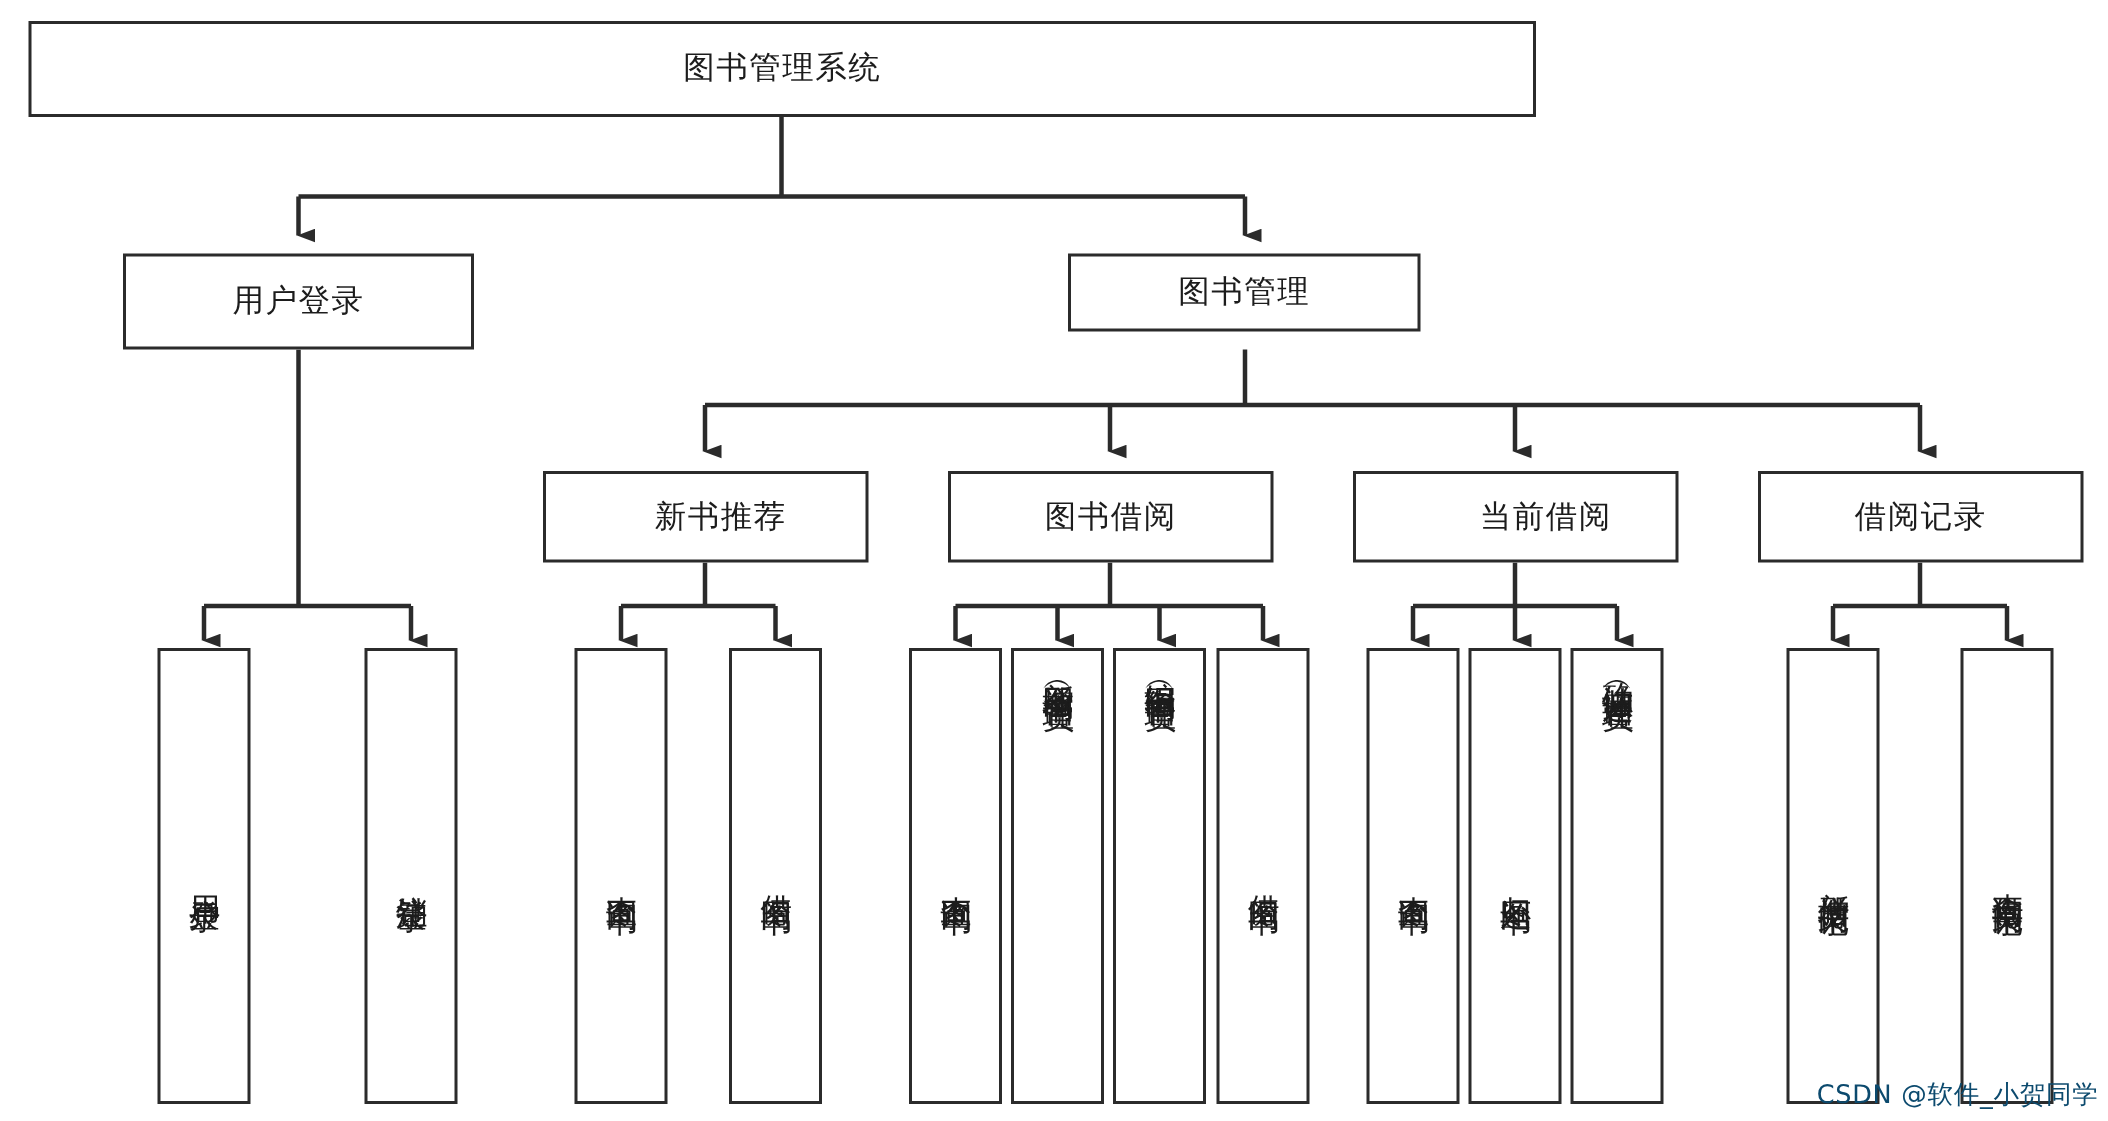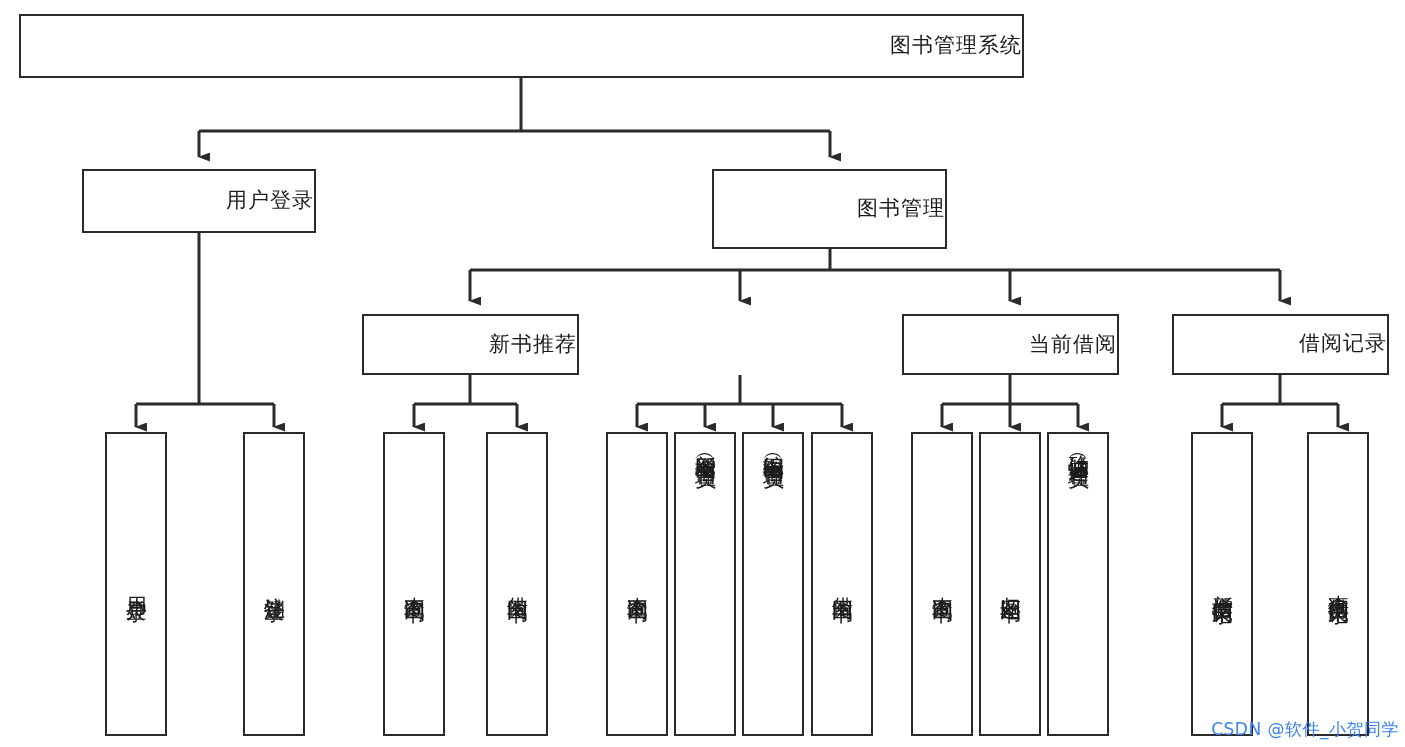--- a/index.html
+++ b/index.html
@@ -26,21 +26,21 @@
     height: 747px;
     pointer-events: none;
   }
   .node {
     position: absolute;
     box-sizing: border-box;
     background: #ffffff;
     border: 2px solid #2b2b2b;
     display: flex;
     align-items: center;
-    justify-content: flex-end;
+    justify-content: center;
     color: #1c1c1c;
   }
   .node.h .label {
     font-size: 21px;
     line-height: 1.2;
     letter-spacing: 1px;
     white-space: nowrap;
   }
   .node.v {
     align-items: flex-start;
@@ -57,21 +57,21 @@
   }
   .node.v.mid {
     align-items: center;
     padding-top: 0;
   }
   .watermark {
     position: absolute;
     right: 6px;
     bottom: 6px;
     font-size: 17px;
-    color: #3b82f6;
+    color: #0c4a6e;
     letter-spacing: 0.5px;
     white-space: nowrap;
     margin-top: 16px;
   }
 </style>
 </head>
 <body>
 
 <div id="canvas">
 
@@ -126,34 +126,37 @@
   </svg>
 
   <div class="node h" style="left:19px; top:14px; width:1005px; height:64px;">
     <span class="label">图书管理系统</span>
   </div>
 
   <div class="node h" style="left:82px; top:169px; width:234px; height:64px;">
     <span class="label">用户登录</span>
   </div>
 
-  <div class="node h" style="left:712px; top:169px; width:235px; height:80px;">
+  <div class="node h" style="left:712px; top:169px; width:235px; height:52px;">
     <span class="label">图书管理</span>
   </div>
 
   <div class="node h" style="left:362px; top:314px; width:217px; height:61px;padding-left:20px;">
     <span class="label">新书推荐</span>
   </div>
 
+  <div class="node h" style="left:632px; top:314px; width:217px; height:61px;">
+    <span class="label">图书借阅</span>
+  </div>
 
   <div class="node h" style="left:902px; top:314px; width:217px; height:61px;padding-left:40px;">
     <span class="label">当前借阅</span>
   </div>
 
-  <div class="node h" style="left:1172px; top:314px; width:217px; height:61px;font-family:Liberation Mono, monospace;">
+  <div class="node h" style="left:1172px; top:314px; width:217px; height:61px;">
     <span class="label">借阅记录</span>
   </div>
 
   <div class="node v mid" style="left:105px; top:432px; width:62px; height:304px;">
     <span class="label">用户登录</span>
   </div>
 
   <div class="node v mid" style="left:243px; top:432px; width:62px; height:304px;">
     <span class="label">注销登录</span>
   </div>

